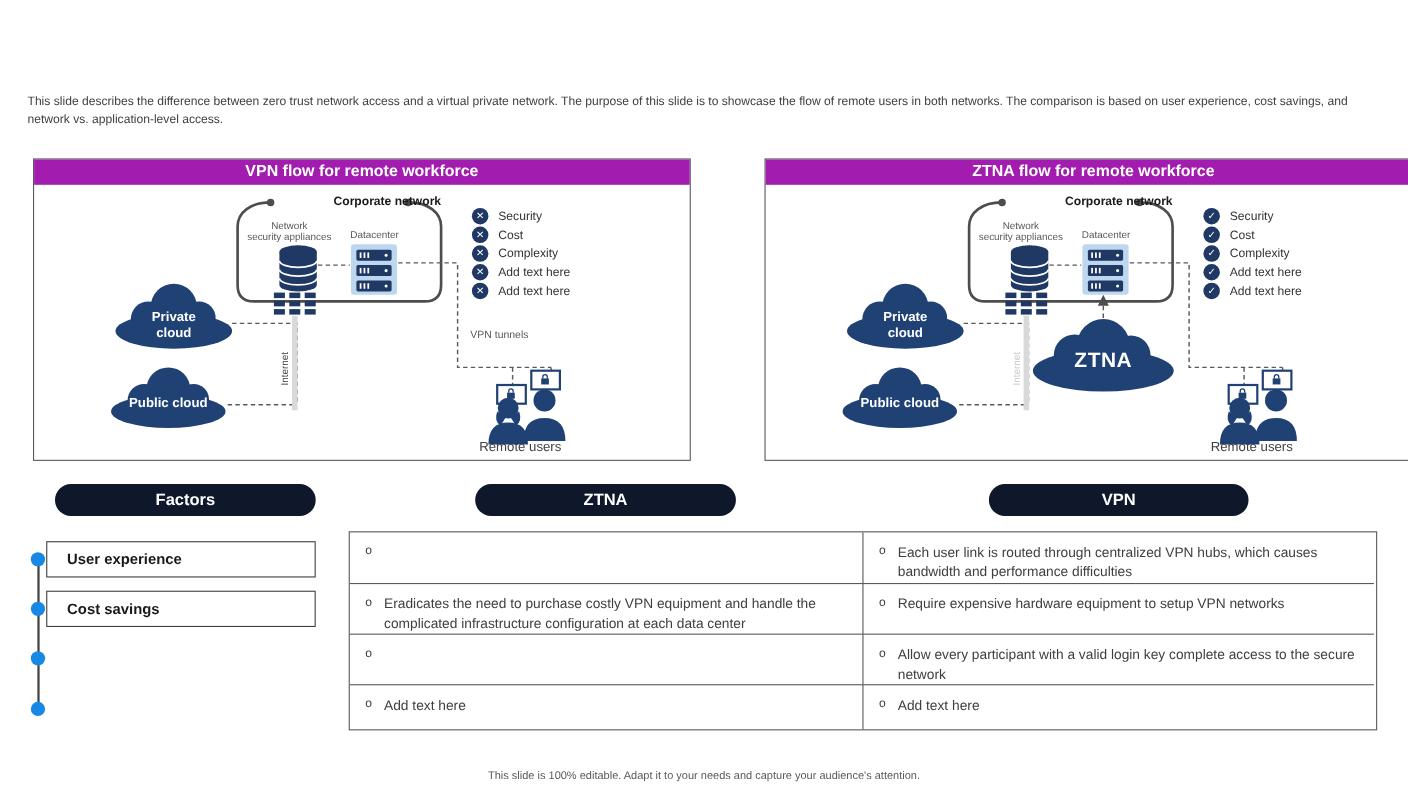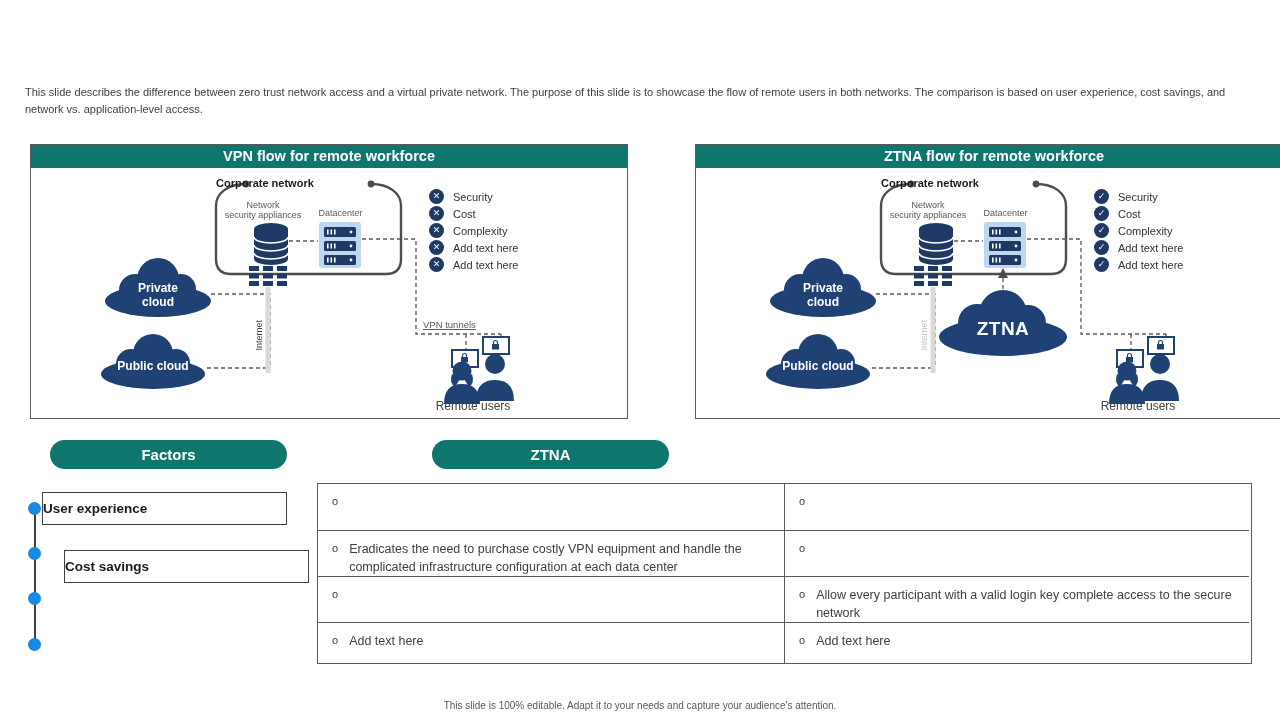--- a/index.html
+++ b/index.html
@@ -4,42 +4,42 @@
 <style>
   html,body{margin:0;padding:0;background:#fff;}
   #slide{position:relative;width:1280px;height:720px;background:#fff;overflow:hidden;
          font-family:"Liberation Sans","DejaVu Sans",sans-serif;}
   .abs{position:absolute;}
   
   #title{left:25px;top:26px;width:1000px;font-size:31px;font-weight:700;color:#1a1a1a;letter-spacing:-0.3px;}
   #desc{left:25px;top:84px;width:1235px;font-size:11px;color:#404040;line-height:1.55;}
   
   .panel{width:596px;height:273px;border:1px solid #595959;top:144px;background:#fff;}
-  .panel-header{position:absolute;left:0;top:0;width:100%;height:23px;background:#0f766e;color:#fff;
+  .panel-header{position:absolute;left:0;top:0;width:100%;height:23px;background:#a21caf;color:#fff;
                 font-weight:700;font-size:14.5px;text-align:center;line-height:23px;}
   .panel-body{position:absolute;left:0;top:23px;width:596px;height:250px;}
   .panel-body svg{position:absolute;left:0;top:0;}
   .lbl{position:absolute;color:#595959;font-size:9px;line-height:1.15;text-align:center;}
   .lbl-dark{color:#3d3d3d;}
-  .corp-lbl{position:absolute;font-size:11px;font-weight:700;color:#1a1a1a;text-align:left;}
+  .corp-lbl{position:absolute;font-size:11px;font-weight:700;color:#1a1a1a;text-align:right;}
   .cloud-lbl{position:absolute;color:#fff;font-weight:700;font-size:12px;text-align:center;line-height:1.15;}
   .ztna-lbl{position:absolute;color:#fff;font-weight:700;font-size:19px;text-align:center;letter-spacing:0.5px;}
   .ru-lbl{position:absolute;font-size:12px;color:#404040;text-align:center;}
   .rot{transform:rotate(-90deg);}
   .bullets{position:absolute;left:398px;top:20px;}
   .brow{display:flex;align-items:center;height:17px;}
   .bcirc{width:15px;height:15px;border-radius:50%;background:#1F3864;color:#fff;font-size:9px;
          line-height:15px;text-align:center;font-weight:700;flex:0 0 15px;}
   .btxt{margin-left:9px;font-size:11px;color:#333;}
   
-  .pill{height:29px;border-radius:15px;background:#0f766e;color:#fff;font-weight:700;font-size:15px;
+  .pill{height:29px;border-radius:15px;background:#0f172a;color:#fff;font-weight:700;font-size:15px;
         text-align:center;line-height:29px;top:440px;}
   
   .factor{left:42px;width:245px;height:33px;border:1.3px solid #3f3f3f;background:#fff;display:flex;
-          align-items:center;box-sizing:border-box;font-size:13.5px;font-weight:700;color:#1a1a1a;}
+          align-items:center;padding-left:18px;box-sizing:border-box;font-size:13.5px;font-weight:700;color:#1a1a1a;}
   .fdot{width:13px;height:13px;border-radius:50%;background:#1789E5;left:28px;}
   #fline{left:33.5px;top:508px;width:2px;height:137px;background:#404040;}
   
   #ctable{left:317px;top:483px;width:933px;border:1.5px solid #595959;display:grid;
           grid-template-columns:466px 465px;grid-template-rows:46px 46px 46px 41px;background:#fff;}
   .cell{box-sizing:border-box;padding:10px 16px 0 14px;display:flex;align-items:flex-start;}
   .cell.bt{border-top:1px solid #595959;}
   .cell.bl{border-left:1px solid #595959;}
   .obul{font-size:11px;color:#404040;margin-right:11px;line-height:1.4;}
   .ctext{font-size:12.5px;color:#404040;line-height:1.42;}
@@ -152,21 +152,21 @@
 
       <div class="corp-lbl" style="left:185px;top:9px;width:185px;">Corporate network</div>
       <div class="lbl" style="left:182px;top:32px;width:100px;">
         <span>Network</span><br>
         <span>security appliances</span>
       </div>
       <div class="lbl" style="left:282px;top:40px;width:55px;">Datacenter</div>
       <div class="cloud-lbl" style="left:97px;top:114px;width:60px;">Private cloud</div>
       <div class="cloud-lbl" style="left:82px;top:192px;width:80px;">Public cloud</div>
       <div class="lbl lbl-dark rot" style="left:198px;top:162px;width:60px;">Internet</div>
-      <div class="lbl" style="left:392px;top:152px;width:62px;font-size:9.5px;text-align:left;text-decoration:underline;">VPN tunnels</div>
+      <div class="lbl" style="left:392px;top:132px;width:62px;font-size:9.5px;text-align:center;">VPN tunnels</div>
       <div class="ru-lbl" style="left:392px;top:231px;width:100px;">Remote users</div>
 
       <div class="bullets">
         <div class="brow">
             <span class="bcirc">✕</span>
             <span class="btxt">Security</span>
           </div>
         <div class="brow">
             <span class="bcirc">✕</span>
             <span class="btxt">Cost</span>
@@ -313,42 +313,45 @@
         <div class="brow">
             <span class="bcirc">✓</span>
             <span class="btxt">Add text here</span>
           </div>
       </div>
     </div>
   </div>
 
   <div class="abs pill" style="left:50px;width:237px;">Factors</div>
   <div class="abs pill" style="left:432px;width:237px;">ZTNA</div>
+  <div class="abs pill" style="left:899px;width:236px;">VPN</div>
 
   <div class="abs" id="fline"></div>
   <div class="abs fdot" style="top:502px;"></div>
   <div class="abs fdot" style="top:547px;"></div>
   <div class="abs fdot" style="top:592px;"></div>
   <div class="abs fdot" style="top:638px;"></div>
   <div class="abs factor" style="top:492px;">User experience</div>
-  <div class="abs factor" style="top:550px;margin-left:22px;">Cost savings</div>
+  <div class="abs factor" style="top:537px;">Cost savings</div>
 
   <div class="abs" id="ctable">
     <div class="cell">
         <span class="obul">o</span>
       </div>
     <div class="cell bl">
         <span class="obul">o</span>
+        <span class="ctext">Each user link is routed through centralized VPN hubs, which causes bandwidth and performance difficulties</span>
       </div>
     <div class="cell bt">
         <span class="obul">o</span>
         <span class="ctext">Eradicates the need to purchase costly VPN equipment and handle the complicated infrastructure configuration at each data center</span>
       </div>
     <div class="cell bt bl">
         <span class="obul">o</span>
+        <span class="ctext">Require expensive hardware equipment to setup VPN networks</span>
       </div>
     <div class="cell bt">
         <span class="obul">o</span>
       </div>
     <div class="cell bt bl">
         <span class="obul">o</span>
         <span class="ctext">Allow every participant with a valid login key complete access to the secure network</span>
       </div>
     <div class="cell bt">
         <span class="obul">o</span>

